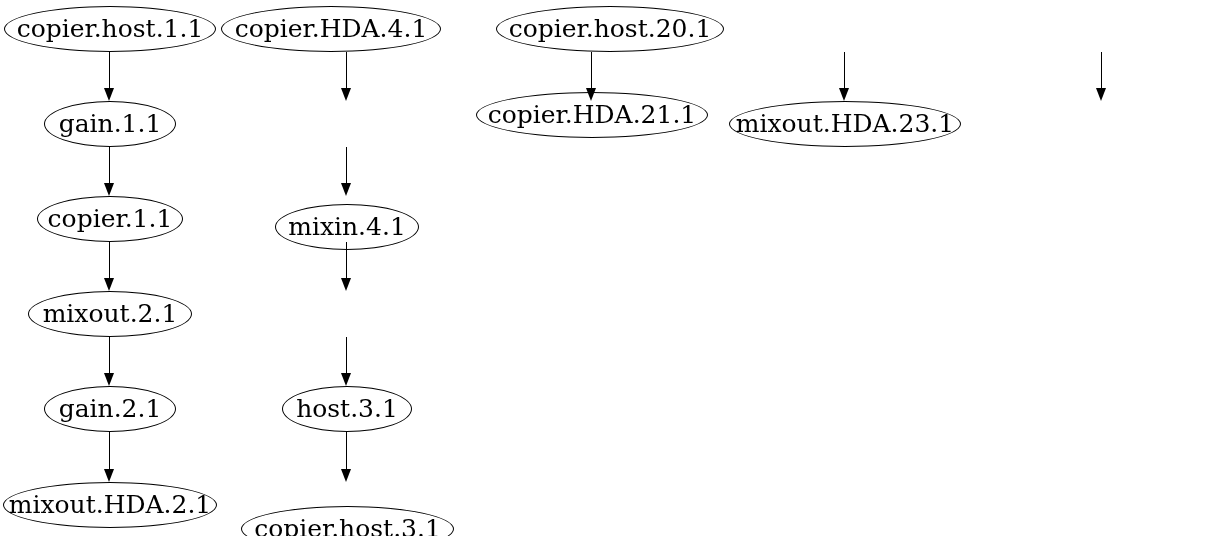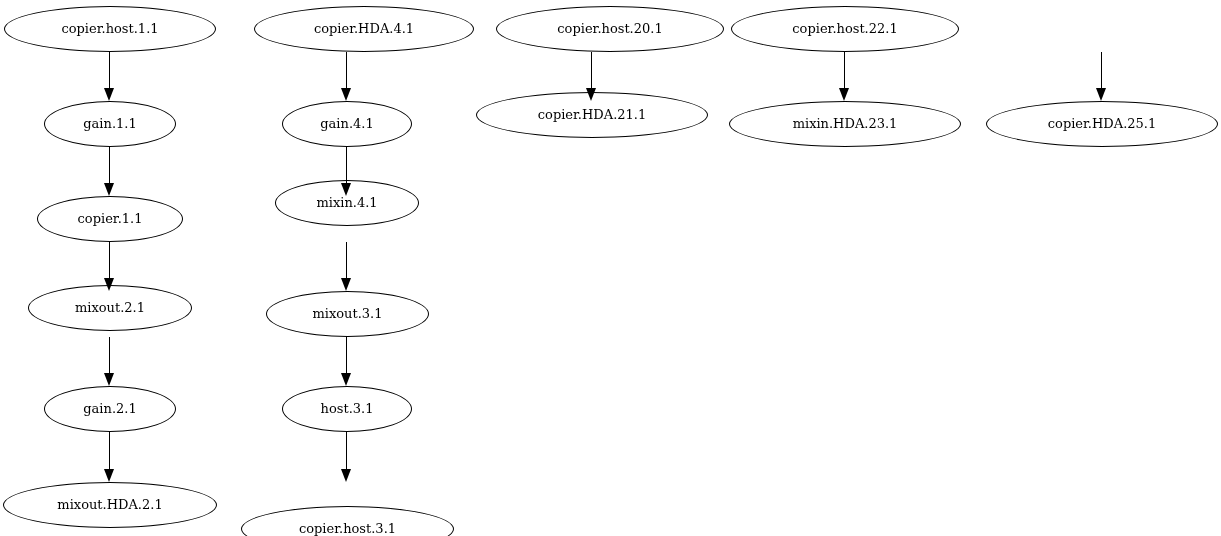--- a/index.html
+++ b/index.html
@@ -8,21 +8,21 @@
     --fill: #ffffff;
     --text: #000000;
   }
   html, body { margin: 0; padding: 0; background: var(--bg); }
   #canvas {
     position: relative;
     width: 1221px;
     height: 536px;
     background: var(--bg);
     font-family: "DejaVu Serif", "Liberation Serif", serif;
-    font-size: 13px;
+    font-size: 25px;
     color: var(--text);
     overflow: hidden;
   }
   .node {
     position: absolute;
     height: 46px;
     line-height: 44px;
     box-sizing: border-box;
     text-align: center;
     white-space: nowrap;
@@ -45,60 +45,56 @@
   }
 </style>
 </head>
 <body>
 
 <div id="canvas">
 
   <div class="node" style="left:4px;   top:6px;   width:212px;">copier.host.1.1</div>
   <div class="node" style="left:44px;  top:101px; width:132px;">gain.1.1</div>
   <div class="node" style="left:37px;  top:196px; width:146px;">copier.1.1</div>
-  <div class="node" style="left:28px;  top:285px; width:164px;text-align:center;">mixout.2.1</div>
+  <div class="node" style="left:28px;  top:291px; width:164px;text-align:center;">mixout.2.1</div>
   <div class="node" style="left:44px;  top:386px; width:132px;">gain.2.1</div>
   <div class="node" style="left:3px;   top:482px; width:214px;">mixout.HDA.2.1</div>
 
   <div class="eline" style="left:109px; top:52px;  height:36px;"></div>
   <div class="ehead" style="left:104px; top:88px;"></div>
   <div class="eline" style="left:109px; top:147px; height:36px;"></div>
   <div class="ehead" style="left:104px; top:183px;"></div>
   <div class="eline" style="left:109px; top:242px; height:36px;"></div>
   <div class="ehead" style="left:104px; top:278px;"></div>
   <div class="eline" style="left:109px; top:337px; height:36px;"></div>
   <div class="ehead" style="left:104px; top:373px;"></div>
   <div class="eline" style="left:109px; top:432px; height:37px;"></div>
   <div class="ehead" style="left:104px; top:469px;"></div>
 
-  <div class="node" style="left:254px; top:6px;   width:220px;">copier.HDA.4.1</div>
-  <div class="node" style="left:282px; top:101px; width:130px;">gain.4.1</div>
-  <div class="node" style="left:275px; top:180px; width:144px;">mixin.4.1</div>
-  <div class="node" style="left:266px; top:291px; width:163px;">mixout.3.1</div>
+  <div class="node" style="left:221px; top:6px;   width:220px;">copier.HDA.4.1</div>
+  <div class="node" style="left:275px; top:204px; width:144px;">mixin.4.1</div>
   <div class="node" style="left:282px; top:386px; width:130px;">host.3.1</div>
   <div class="node" style="left:241px; top:506px; width:213px;">copier.host.3.1</div>
 
   <div class="eline" style="left:346px; top:52px;  height:36px;"></div>
   <div class="ehead" style="left:341px; top:88px;"></div>
   <div class="eline" style="left:346px; top:147px; height:36px;"></div>
   <div class="ehead" style="left:341px; top:183px;"></div>
   <div class="eline" style="left:346px; top:242px; height:36px;"></div>
   <div class="ehead" style="left:341px; top:278px;"></div>
   <div class="eline" style="left:346px; top:337px; height:36px;"></div>
   <div class="ehead" style="left:341px; top:373px;"></div>
   <div class="eline" style="left:346px; top:432px; height:37px;"></div>
   <div class="ehead" style="left:341px; top:469px;"></div>
 
   <div class="node" style="left:496px; top:6px;   width:228px;">copier.host.20.1</div>
   <div class="node" style="left:476px; top:92px; width:232px;">copier.HDA.21.1</div>
   <div class="eline" style="left:591px; top:52px;  height:36px;"></div>
   <div class="ehead" style="left:586px; top:88px;"></div>
 
-  <div class="node" style="left:731px; top:6px;   width:228px;">copier.host.22.1</div>
-  <div class="node" style="left:729px; top:101px; width:232px;">mixin.HDA.23.1</div>
+  <div class="node" style="left:729px; top:101px; width:232px;">mixout.HDA.23.1</div>
   <div class="eline" style="left:844px; top:52px;  height:36px;"></div>
   <div class="ehead" style="left:839px; top:88px;"></div>
 
-  <div class="node" style="left:986px; top:101px; width:232px;">copier.HDA.25.1</div>
   <div class="eline" style="left:1101px; top:52px; height:36px;"></div>
   <div class="ehead" style="left:1096px; top:88px;"></div>
 
 </div>
 
 </body></html>

